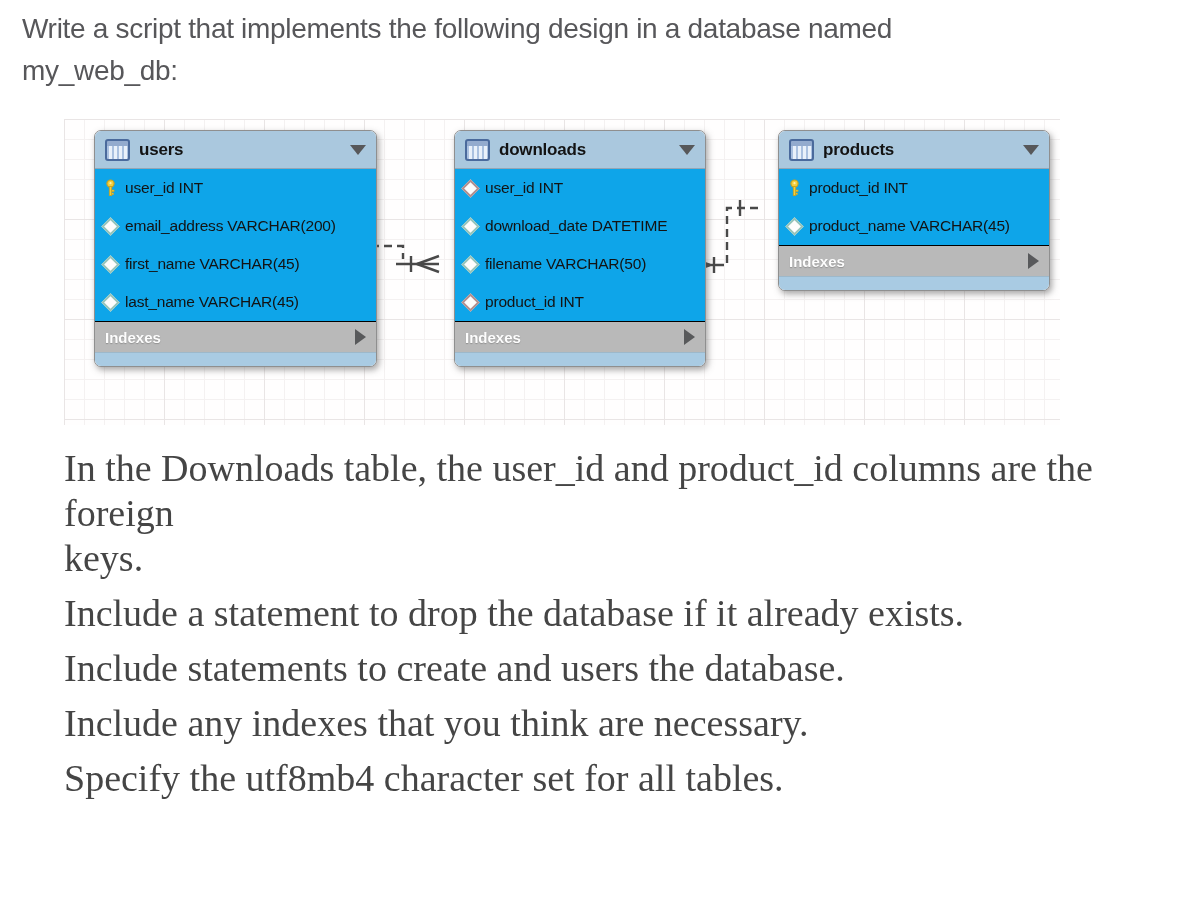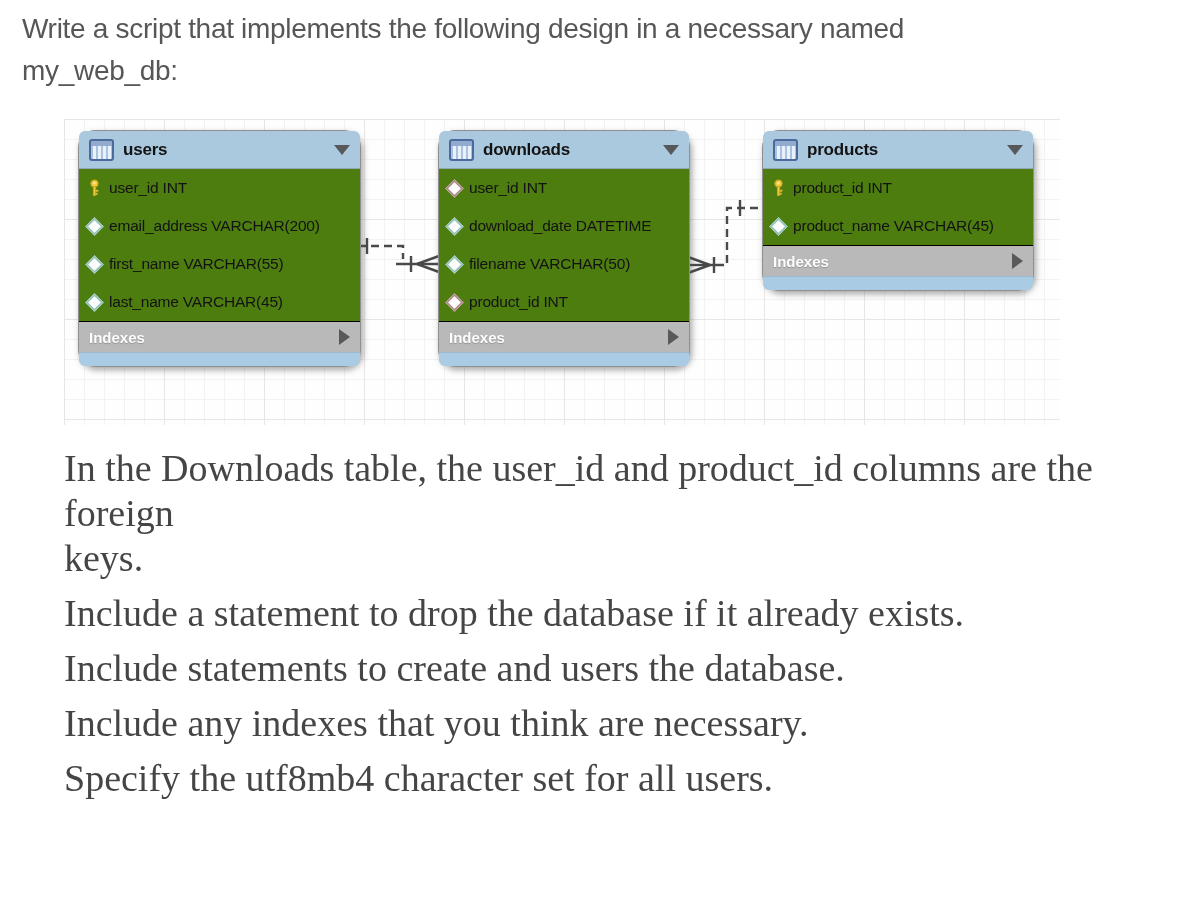--- a/index.html
+++ b/index.html
@@ -15,28 +15,28 @@
     background-image:
       linear-gradient(#e9e5e5 1px,transparent 1px),
       linear-gradient(90deg,#e9e5e5 1px,transparent 1px),
       linear-gradient(#f4f1f1 1px,transparent 1px),
       linear-gradient(90deg,#f4f1f1 1px,transparent 1px);
     background-size:100px 100px,100px 100px,20px 20px,20px 20px;}
 
   .rels{position:absolute;left:0;top:0;pointer-events:none;}
 
   
-  .etable{position:absolute;border:1px solid #8f8f8f;border-radius:17px;
-          box-shadow:2px 3px 6px rgba(80,80,80,.5);background:#fff;}
+  .etable{position:absolute;border:1px solid #8f8f8f;border-radius:7px;
+          box-shadow:2px 3px 6px rgba(80,80,80,.5);background:#fff;margin-left:16px;}
   .ehead{height:37px;background:#aac8de;border-radius:6px 6px 0 0;display:flex;
          align-items:center;padding:0 10px;gap:9px;border-bottom:1px solid #93a6b5;}
   .tname{font-weight:bold;font-size:17px;color:#131313;letter-spacing:-0.2px;}
   .caret-down{margin-left:auto;width:0;height:0;border-left:8px solid transparent;
          border-right:8px solid transparent;border-top:10px solid #57585a;cursor:pointer;}
-  .tbody{background:#4d7c0f;}
+  .tbody{background:#0ea5e9;}
   .trow{height:38px;display:flex;align-items:center;padding:0 8px;gap:7px;
         font-size:15.5px;color:#131313;letter-spacing:-0.2px;white-space:nowrap;}
   .indexbar{height:30px;background:#b9b9b9;display:flex;align-items:center;
         padding:0 10px;color:#fdfdfd;font-weight:bold;font-size:15px;
         border-top:1px solid #000000;text-shadow:0 1px 1px rgba(120,120,120,.6);}
   .caret-right{margin-left:auto;width:0;height:0;border-top:8px solid transparent;
         border-bottom:8px solid transparent;border-left:11px solid #58595b;cursor:pointer;}
   .efoot{height:13px;background:#a9cbe3;border-radius:0 0 6px 6px;border-top:1px solid #9db8ca;}
 
   
@@ -54,21 +54,21 @@
   
   .reqs{position:absolute;left:64px;top:446px;width:1120px;
         font-family:"Liberation Serif","DejaVu Serif",serif;
         font-size:38px;color:#454545;}
   .reqs p{margin:0 0 10px 0;line-height:45px;}
 </style>
 </head>
 <body>
 
 <div class="prompt">
-  <div>Write a script that implements the following design in a necessary named</div>
+  <div>Write a script that implements the following design in a database named</div>
   <div>my_web_db:</div>
 </div>
 
 <div class="canvas">
 
   <svg class="rels" width="996" height="306" viewBox="0 0 996 306">
     <g stroke="#494949" stroke-width="2.4" fill="none">
       <path d="M294,127 H339 V140" stroke-dasharray="8 5"></path>
       <path d="M303,119 V135"></path>
       <path d="M332,145 H375"></path>
@@ -106,21 +106,21 @@
         <div class="trow">
           <span class="cicon">
             <span class="diamond"></span>
           </span>
           <span>email_address VARCHAR(200)</span>
         </div>
         <div class="trow">
           <span class="cicon">
             <span class="diamond"></span>
           </span>
-          <span>first_name VARCHAR(55)</span>
+          <span>first_name VARCHAR(45)</span>
         </div>
         <div class="trow">
           <span class="cicon">
             <span class="diamond"></span>
           </span>
           <span>last_name VARCHAR(45)</span>
         </div>
       </div>
     <div class="indexbar">
       <span>Indexes</span>
@@ -200,14 +200,14 @@
     </div>
     <div class="efoot"></div>
   </div>
 </div>
 
 <div class="reqs">
     <p>In the Downloads table, the user_id and product_id columns are the foreign<br>keys.</p>
     <p>Include a statement to drop the database if it already exists.</p>
     <p>Include statements to create and users the database.</p>
     <p>Include any indexes that you think are necessary.</p>
-    <p>Specify the utf8mb4 character set for all users.</p>
+    <p>Specify the utf8mb4 character set for all tables.</p>
   </div>
 
 </body></html>

